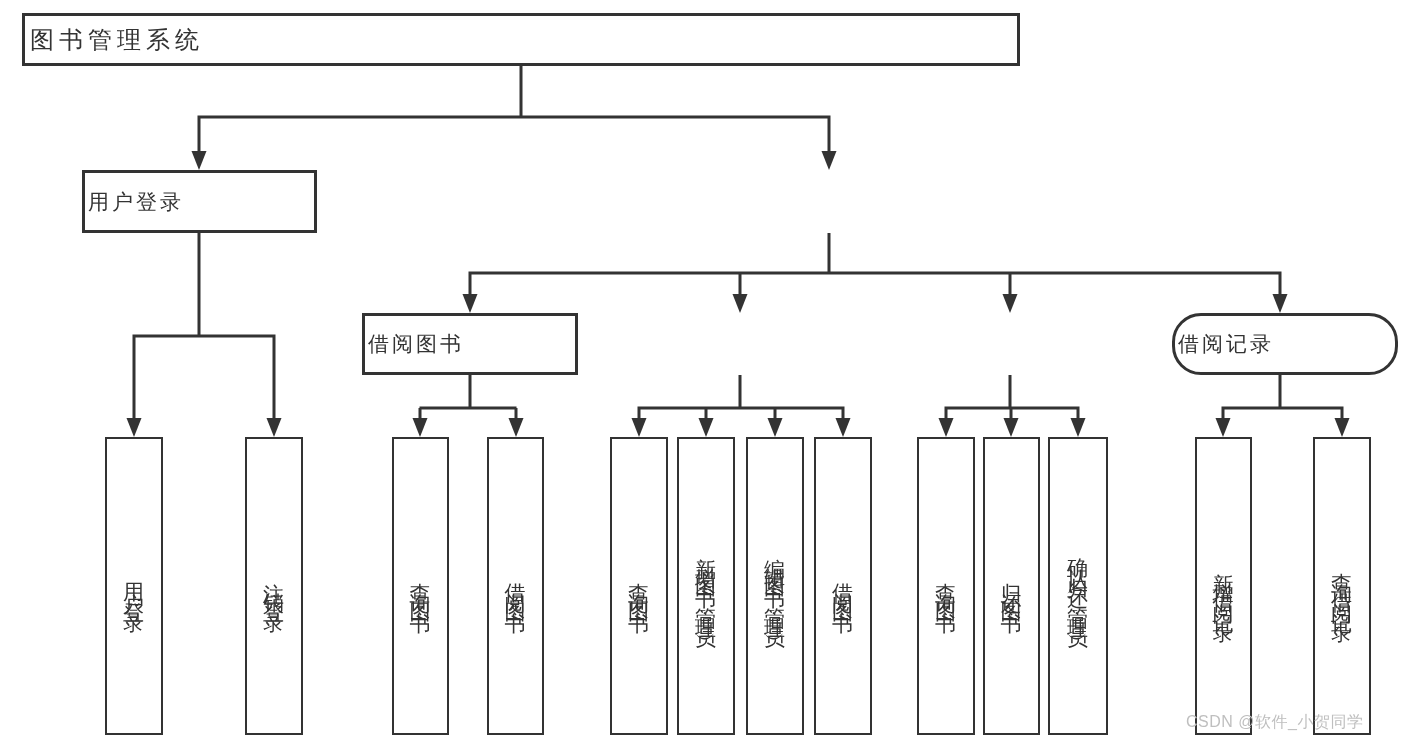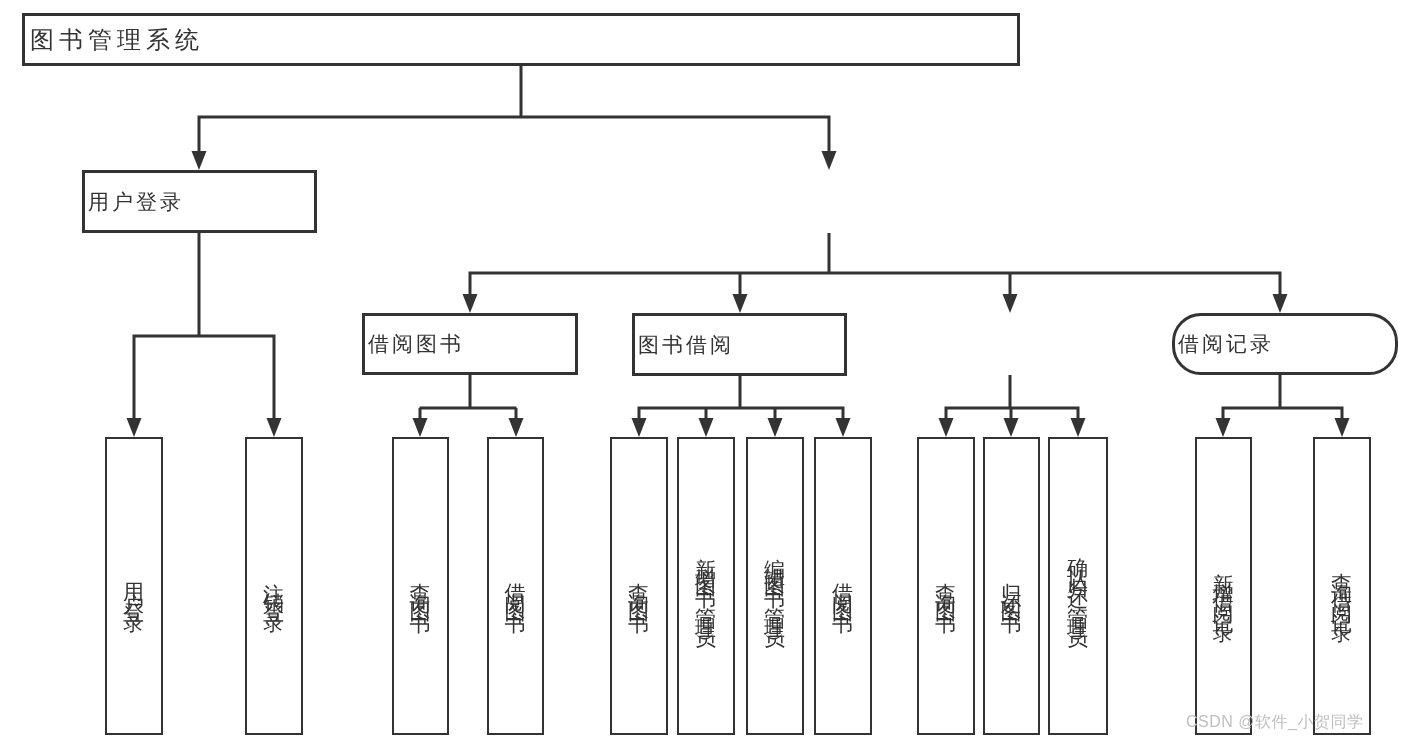--- a/index.html
+++ b/index.html
@@ -117,23 +117,20 @@
     <span>图书管理系统</span>
   </div>
 
   <div class="hbox" style="left:82px; top:170px; width:235px; height:63px;">
     <span>用户登录</span>
   </div>
 
   <div class="hbox" style="left:362px; top:313px; width:216px; height:62px;">
     <span>借阅图书</span>
   </div>
-  <div class="hbox" style="left:632px; top:313px; width:215px; height:63px;">
-    <span>图书借阅</span>
-  </div>
   <div class="hbox" style="left:1172px; top:313px; width:226px; height:62px;border-radius:29px;">
     <span>借阅记录</span>
   </div>
 
   <div class="vbox" style="left:105px; width:58px;">
     <span class="vtext">用户登录</span>
   </div>
   <div class="vbox" style="left:245px; width:58px;">
     <span class="vtext">注销登录</span>
   </div>

